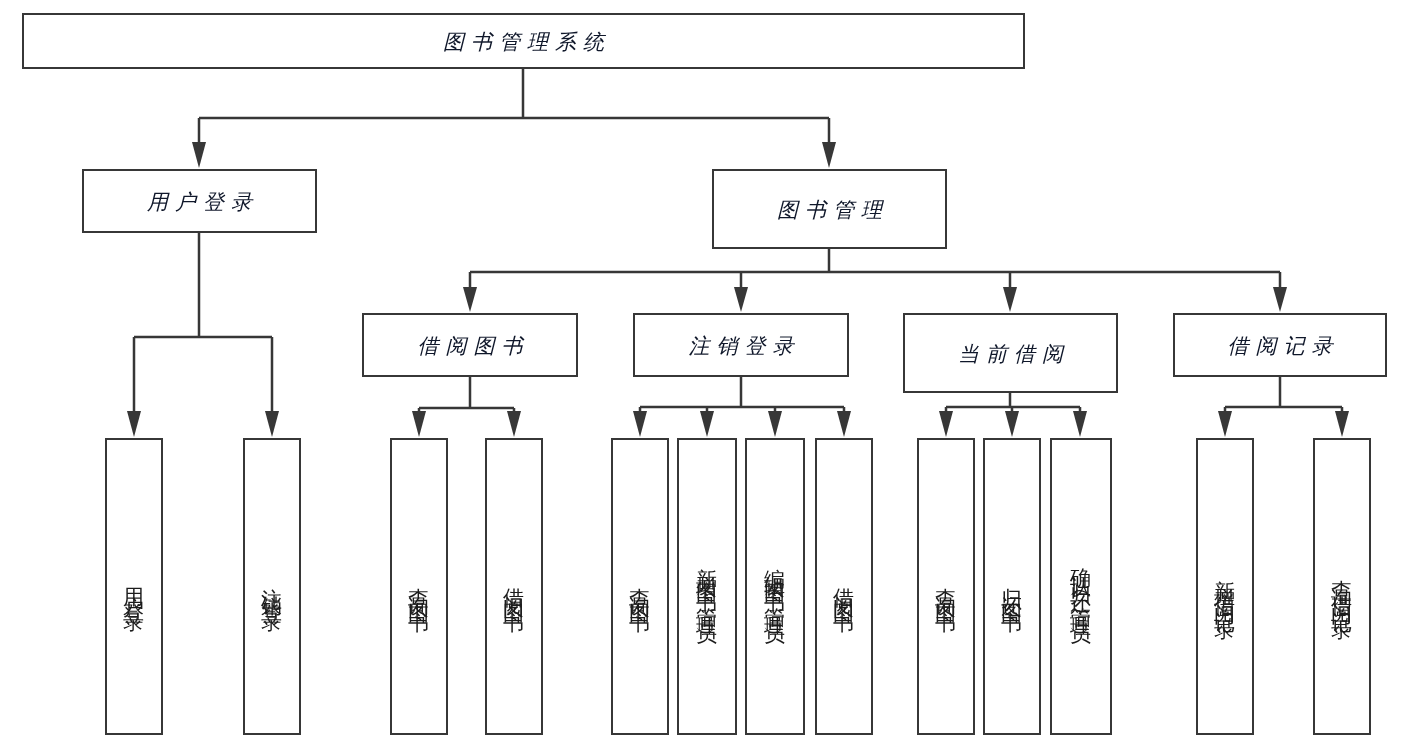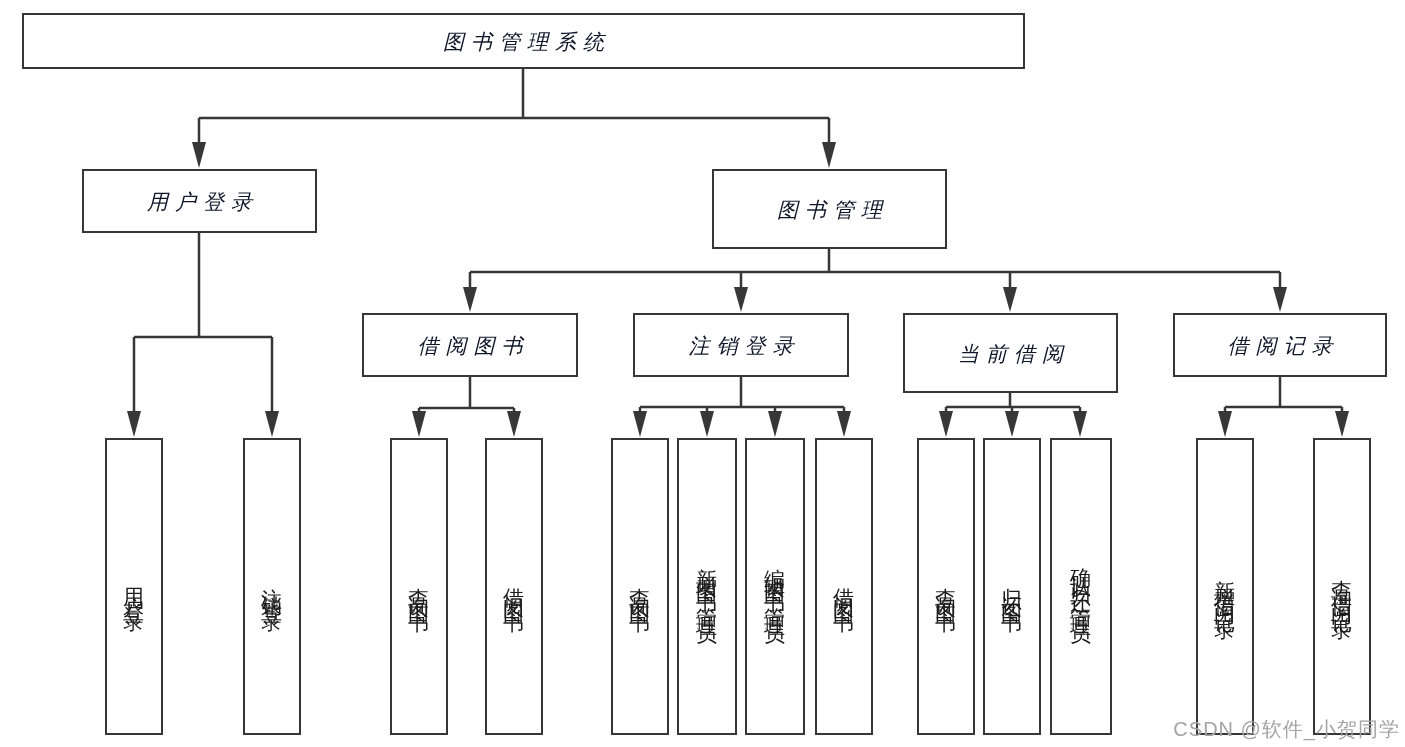--- a/index.html
+++ b/index.html
@@ -163,15 +163,14 @@
     <span class="vlabel">确认归还（管理员）</span>
   </div>
 
   <div class="node" style="left:1196px;top:438px;width:58px;height:297px;">
     <span class="vlabel">新增借阅记录</span>
   </div>
   <div class="node" style="left:1313px;top:438px;width:58px;height:297px;">
     <span class="vlabel">查询借阅记录</span>
   </div>
 
-  <div class="watermark">CSDN @软件_小贺同学</div>
 
 </div>
 
 </body></html>

